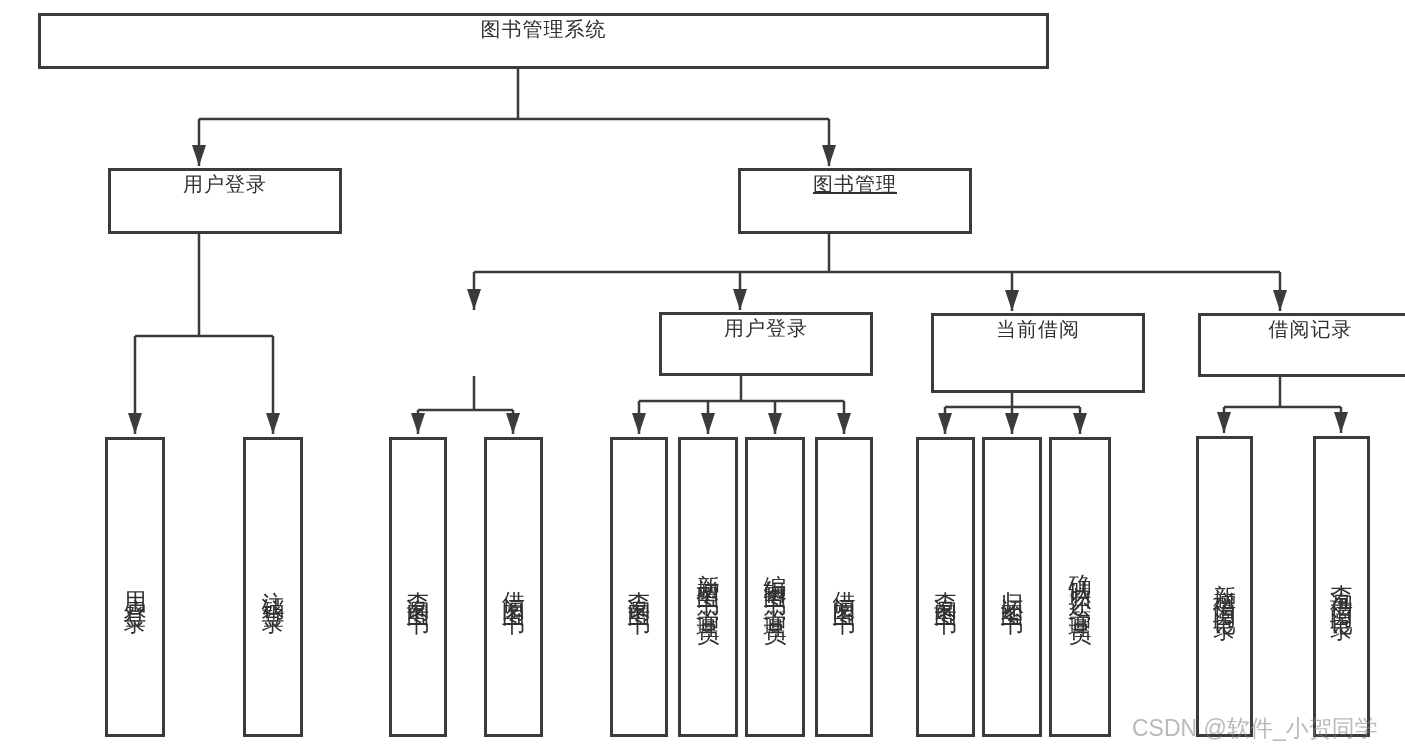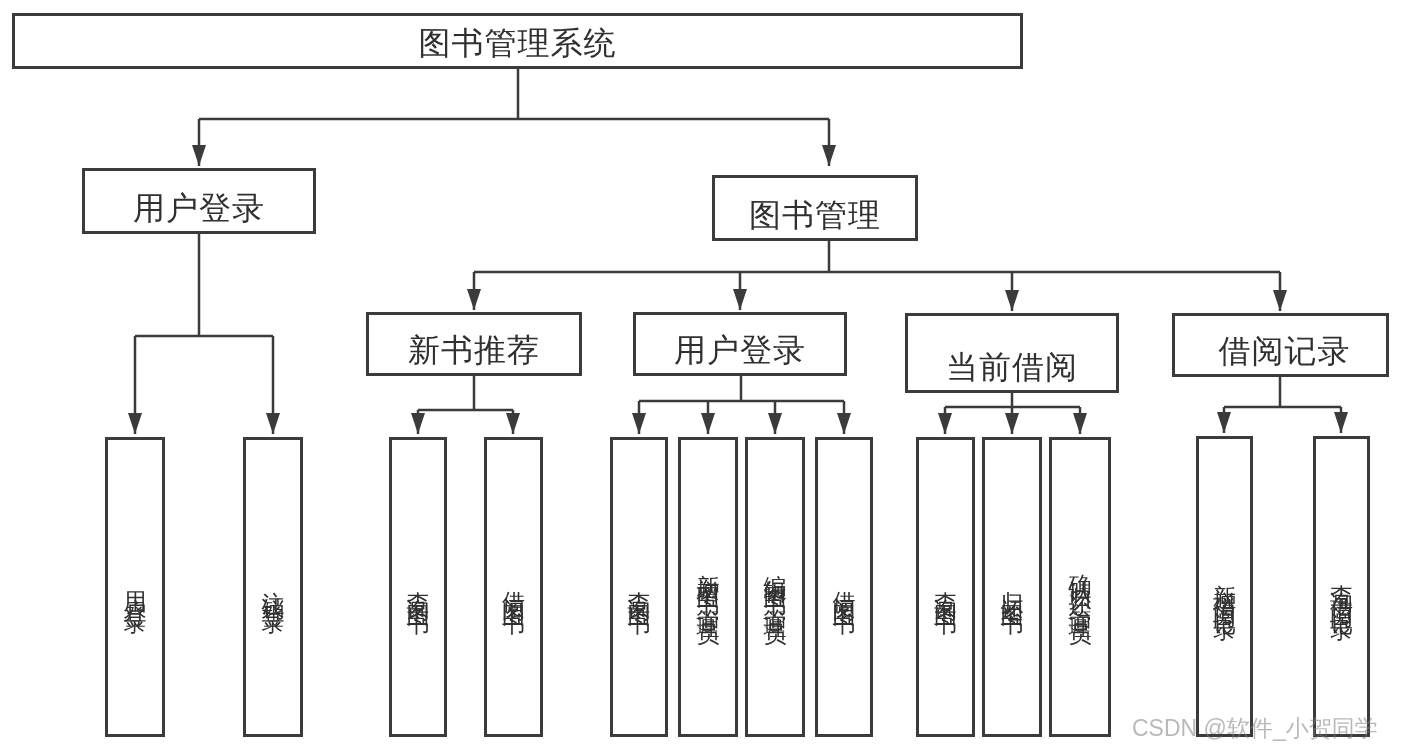--- a/index.html
+++ b/index.html
@@ -19,25 +19,26 @@
   }
   .node {
     position: absolute;
     box-sizing: border-box;
     border: 3px solid #3b3b3b;
     background: #ffffff;
     color: #303030;
   }
   .hnode {
     display: flex;
-    align-items: flex-end;
+    align-items: flex-start;
     justify-content: center;
-    font-size: 32px;
+    font-size: 20px;
     letter-spacing: 1px;
     white-space: nowrap;
+    margin-left: 26px;
   }
   .vnode .vtext {
     position: absolute;
     left: 50%;
     top: 50%;
     transform: translate(-50%, -50%);
     writing-mode: vertical-rl;
     text-orientation: mixed;
     font-size: 23px;
     line-height: 1;
@@ -116,27 +117,24 @@
     </g>
   </svg>
 
   <div class="node hnode" style="left:12px; top:13px; width:1011px; height:56px;">
     <span>图书管理系统</span>
   </div>
 
   <div class="node hnode" style="left:82px; top:168px; width:234px; height:66px;">
     <span>用户登录</span>
   </div>
-  <div class="node hnode" style="left:712px; top:175px; width:206px; height:66px;">
+  <div class="node hnode" style="left:712px; top:168px; width:234px; height:66px;text-decoration:underline;">
     <span>图书管理</span>
   </div>
 
-  <div class="node hnode" style="left:366px; top:312px; width:216px; height:64px;">
-    <span>新书推荐</span>
-  </div>
   <div class="node hnode" style="left:633px; top:312px; width:214px; height:64px;">
     <span>用户登录</span>
   </div>
   <div class="node hnode" style="left:905px; top:313px; width:214px; height:80px;">
     <span>当前借阅</span>
   </div>
   <div class="node hnode" style="left:1172px; top:313px; width:217px; height:64px;padding-left:8px;">
     <span>借阅记录</span>
   </div>
 

